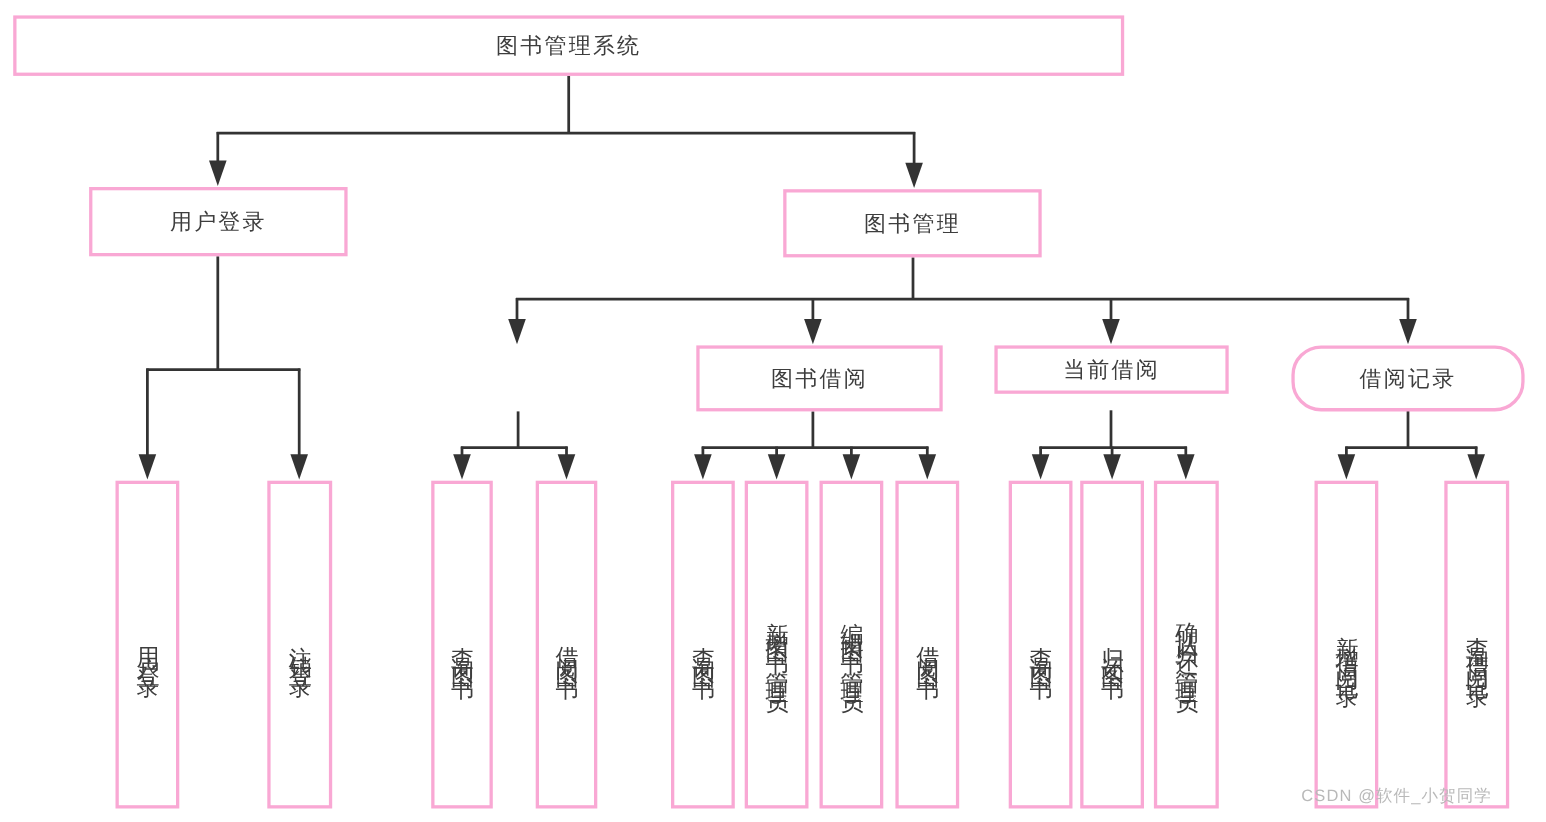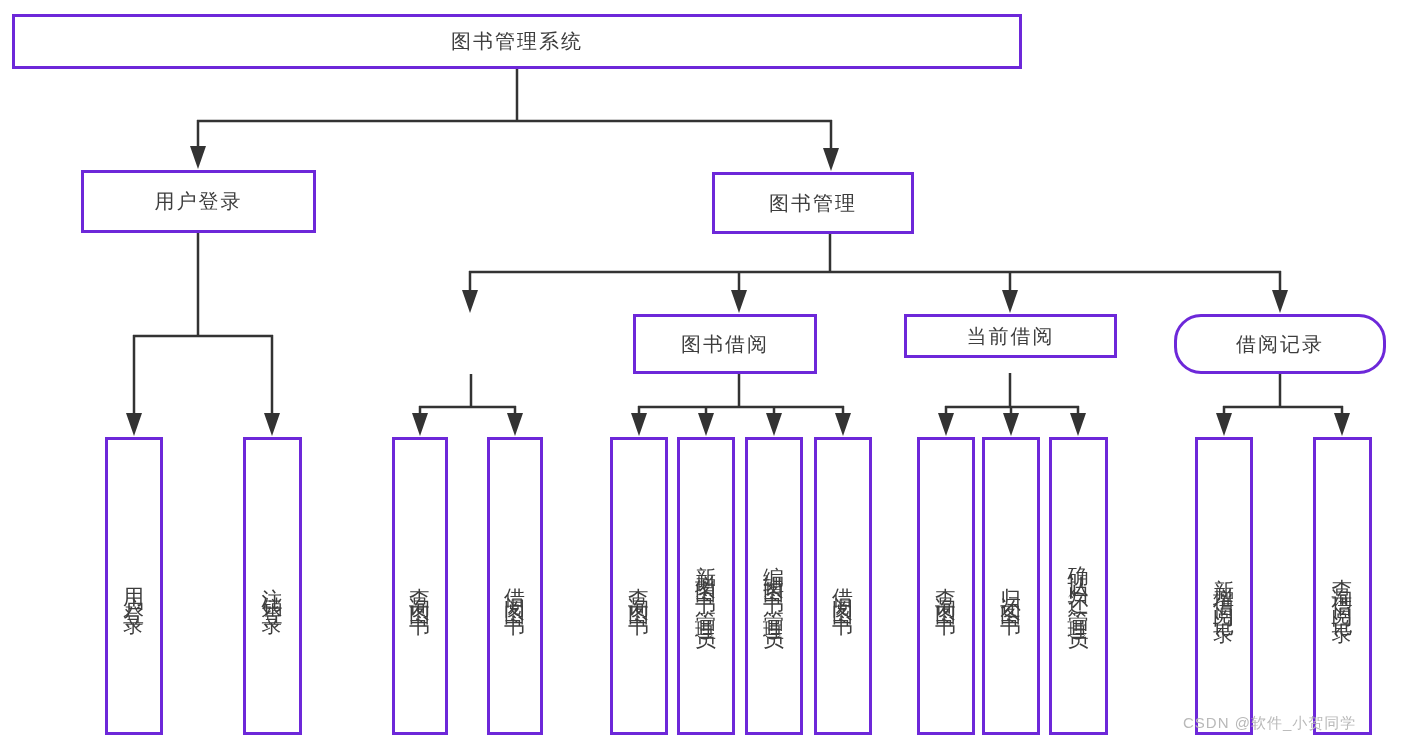--- a/index.html
+++ b/index.html
@@ -18,21 +18,21 @@
   .wires {
     position: absolute;
     left: 0;
     top: 0;
     z-index: 1;
   }
   .box {
     position: absolute;
     box-sizing: border-box;
     background: #ffffff;
-    border: 3px solid #6d28d9;
+    border: 3px solid #f9a8d4;
     display: flex;
     align-items: center;
     justify-content: center;
     color: #3d3d3d;
     font-size: 20px;
     letter-spacing: 2px;
     z-index: 2;
     text-align: center;
   }
   .vbox {
@@ -133,23 +133,23 @@
       <line x1="1224" y1="406" x2="1224" y2="414"></line>
       <polygon points="1216,413 1232,413 1224,436"></polygon>
       <line x1="1342" y1="406" x2="1342" y2="414"></line>
       <polygon points="1334,413 1350,413 1342,436"></polygon>
     </g>
   </svg>
 
   <div class="box" style="left:12px; top:14px; width:1010px; height:55px;">图书管理系统</div>
 
   <div class="box" style="left:81px; top:170px; width:235px; height:63px;">用户登录</div>
-  <div class="box" style="left:712px; top:172px; width:202px; height:62px;">图书管理</div>
+  <div class="box" style="left:712px; top:172px; width:235px; height:62px;">图书管理</div>
 
-  <div class="box" style="left:633px; top:314px; width:184px; height:60px;">图书借阅</div>
+  <div class="box" style="left:633px; top:314px; width:224px; height:60px;">图书借阅</div>
   <div class="box" style="left:904px; top:314px; width:213px; height:44px;">当前借阅</div>
   <div class="box" style="left:1174px; top:314px; width:212px; height:60px;border-radius:27px;">借阅记录</div>
 
   <div class="box vbox" style="left:105px; top:437px; width:58px; height:298px;">用户登录</div>
   <div class="box vbox" style="left:243px; top:437px; width:59px; height:298px;">注销登录</div>
 
   <div class="box vbox" style="left:392px; top:437px; width:56px; height:298px;">查询图书</div>
   <div class="box vbox" style="left:487px; top:437px; width:56px; height:298px;">借阅图书</div>
 
   <div class="box vbox" style="left:610px; top:437px; width:58px; height:298px;">查询图书</div>

